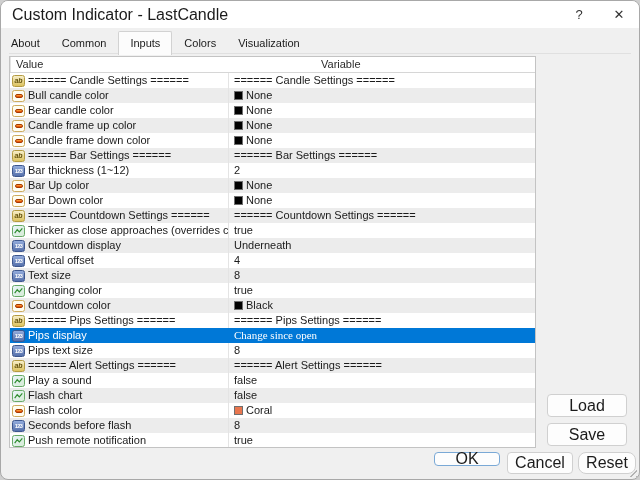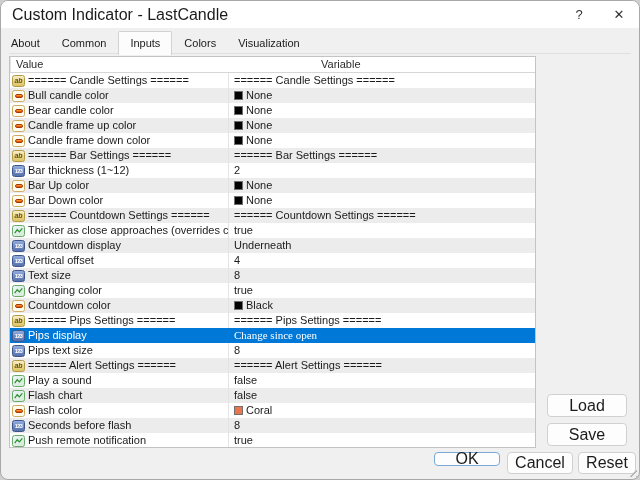--- a/index.html
+++ b/index.html
@@ -61,21 +61,21 @@
   .chip{width:9px;height:9px;flex:0 0 9px;margin-right:3px;border:1px solid #6f6f6f;}
 
   
   .btn{position:absolute;background:#fdfdfd;border:1px solid #d0d0d0;border-radius:4px;
        font-size:16px;color:#1b1b1b;display:flex;align-items:center;justify-content:center;
        font-family:inherit;cursor:default;}
   .btn-load{left:546px;top:393px;width:80px;height:23px;}
   .btn-save{left:546px;top:422px;width:80px;height:23px;}
   .btn-ok{left:433px;top:451px;width:66px;height:14px;border-color:#7aa9d6;}
   .btn-cancel{left:506px;top:451px;width:66px;height:22px;}
-  .btn-reset{left:577px;top:451px;width:58px;height:22px;}
+  .btn-reset{left:577px;top:451px;width:58px;height:22px;border-radius:8px;}
 
   .grip{position:absolute;right:2px;bottom:2px;width:11px;height:11px;
         background:repeating-linear-gradient(-45deg,#b3b3b3 0 1px,transparent 1px 4px);
         clip-path:polygon(100% 0,100% 100%,0 100%);}
 </style>
 </head>
 <body>
 
 <div class="dialog">
 

